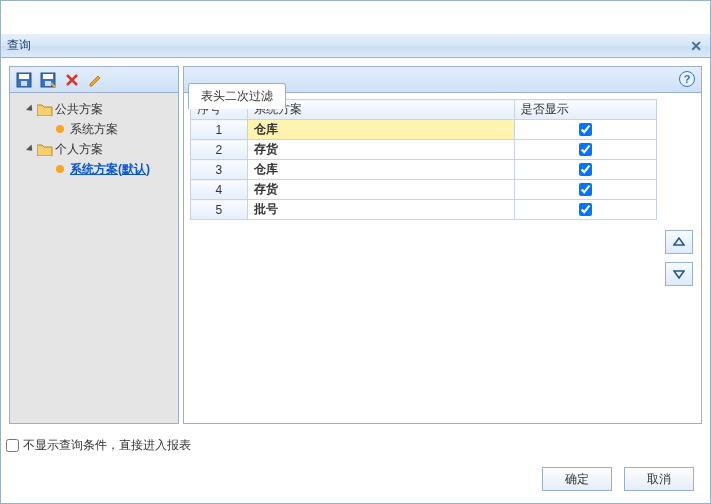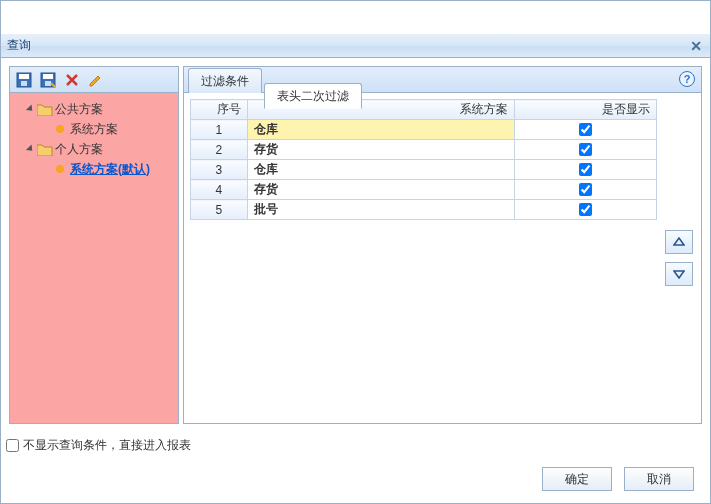--- a/index.html
+++ b/index.html
@@ -32,21 +32,21 @@
     flex:1;
     display:flex;
     padding:8px;
     gap:4px;
     min-height:0;
   }
   .left-panel {
     width:170px;
     border:1px solid #9ab0c6;
     display:flex; flex-direction:column;
-    background:#fca5a5;
+    background:#e5e5e5;
   }
   .toolbar {
     height:26px;
     background:linear-gradient(#e4eefc,#cde1f7);
     border-bottom:1px solid #9ab0c6;
     display:flex; align-items:center;
     padding:0 6px;
     gap:8px;
   }
   .toolbar .tb-icon { width:16px; height:16px; display:flex; align-items:center; justify-content:center; cursor:pointer; }
@@ -131,21 +131,21 @@
   table.grid th, table.grid td {
     border:1px solid #c8d4e3;
     height:20px;
     font-weight:normal;
     text-align:left;
     padding:0 6px;
     background:#fff;
   }
   table.grid th {
     background:linear-gradient(#fafcff,#e5eefb);
-    text-align:right;
+    text-align:left;
     color:#333;
   }
   table.grid td.rownum {
     background:linear-gradient(#fafcff,#e5eefb);
     text-align:center;
     width:32px;
   }
   table.grid tr.selected td.cell-name {
     background:#fff3b0;
   }
@@ -254,21 +254,20 @@
         </div>
         <div class="tree-item level2 selected">
           <span class="bullet-icon"></span>
           <span class="lbl">系统方案(默认)</span>
         </div>
       </div>
     </div>
 
     <div class="right-panel">
       <div class="tab-strip">
-        <div class="tab">过滤条件</div>
         <div class="tab active">表头二次过滤</div>
         <div class="help-icon">?</div>
       </div>
       <div class="tab-body">
         <div class="grid-wrap">
           <table class="grid">
             <thead>
               <tr>
                 <th>序号</th>
                 <th style="width:150px">系统方案</th>

